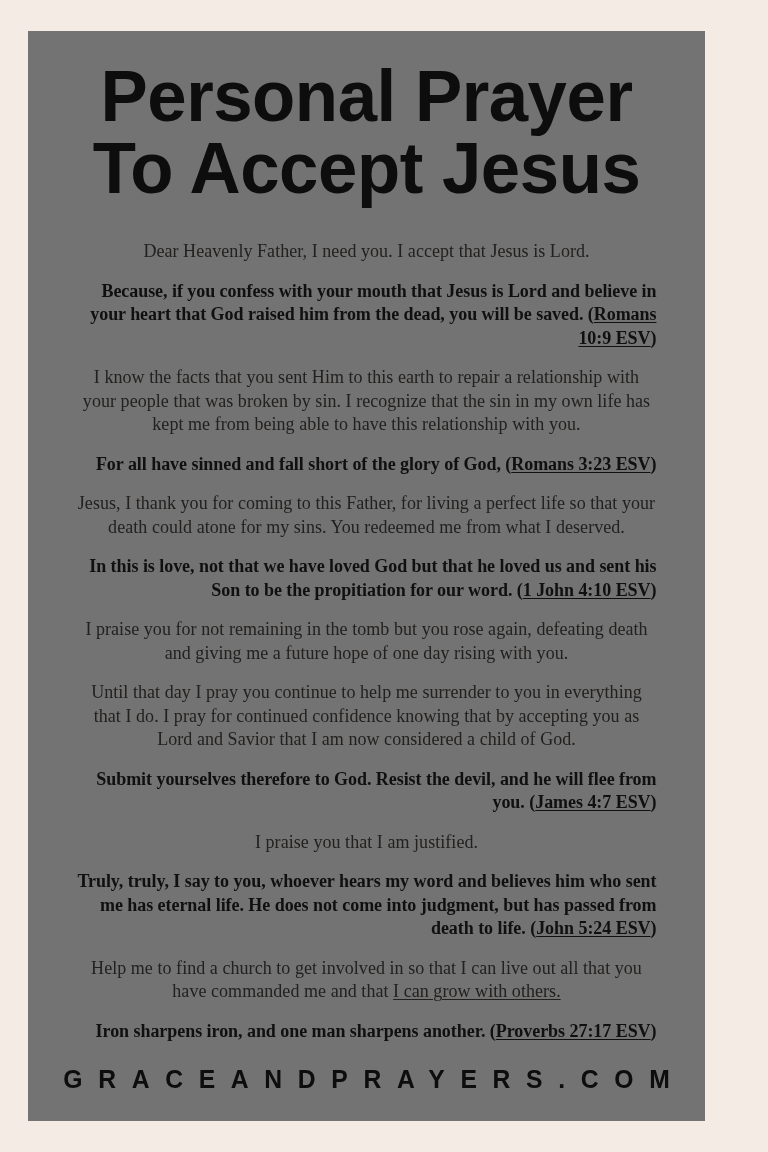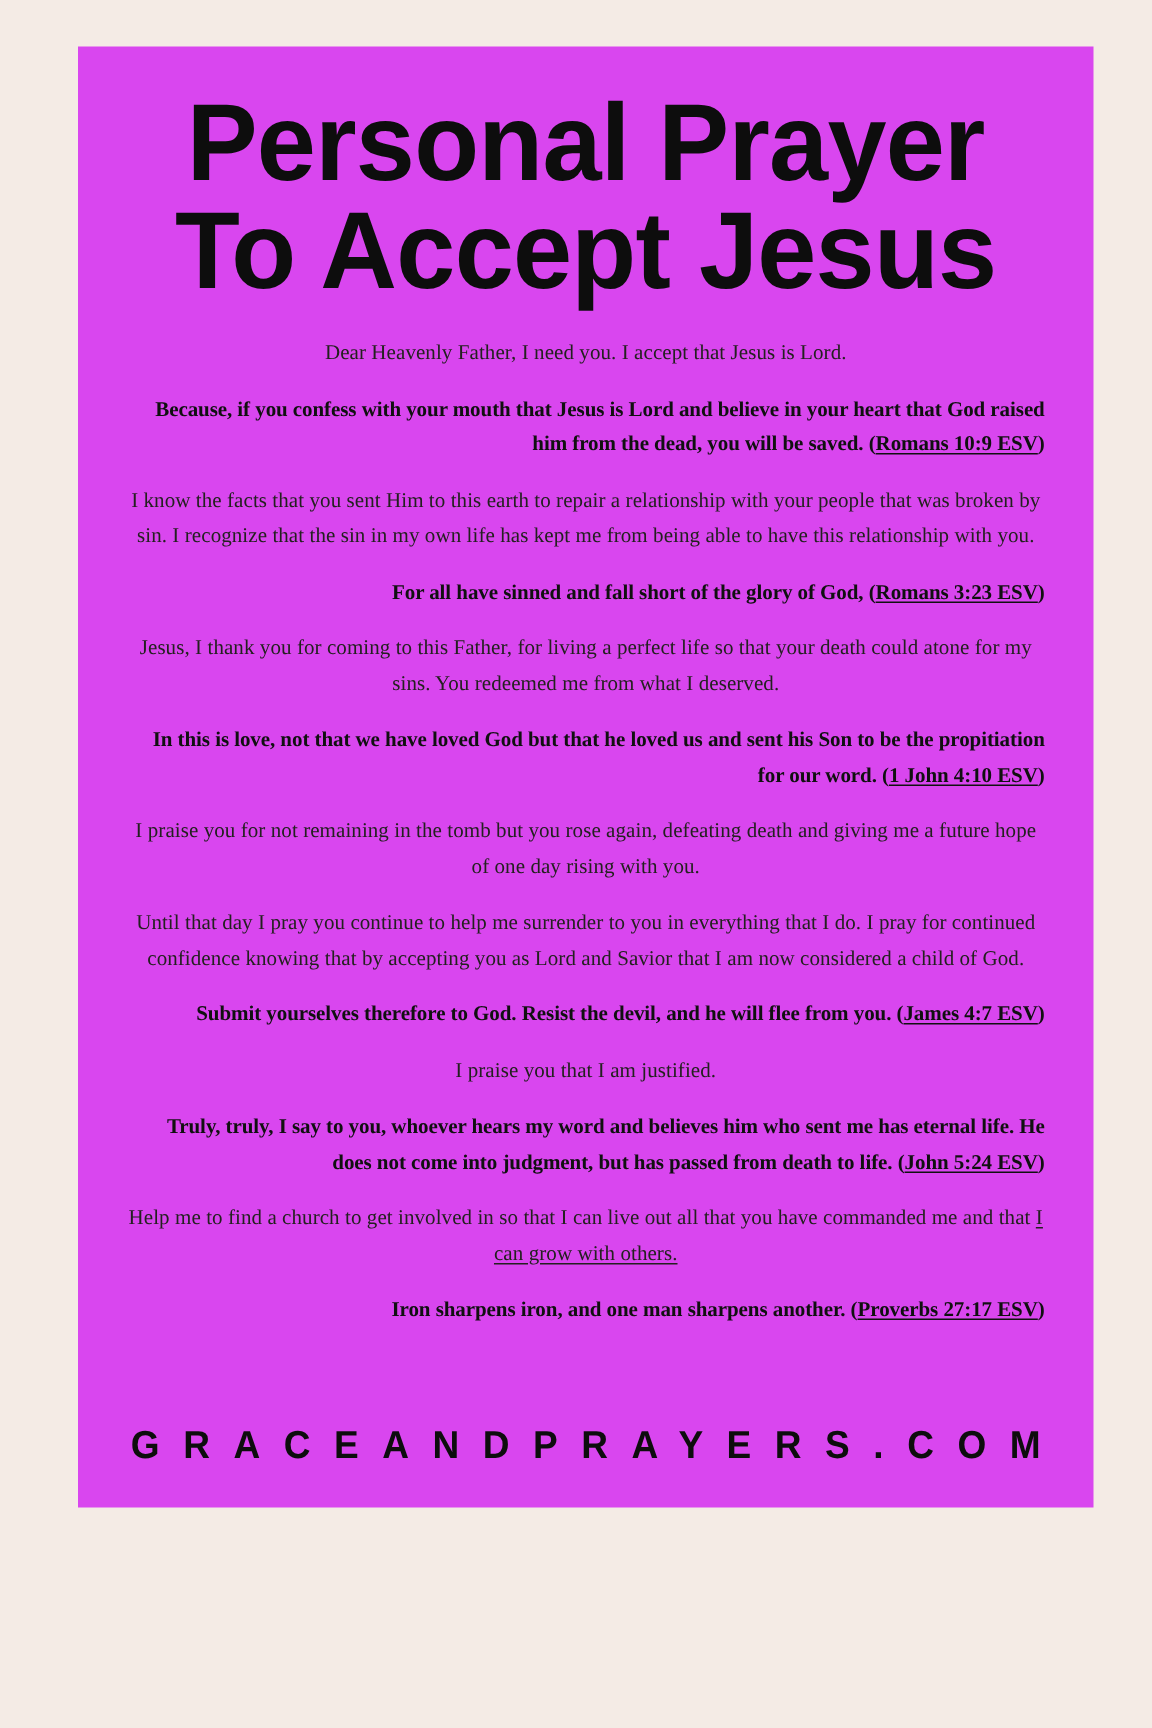--- a/index.html
+++ b/index.html
@@ -18,25 +18,25 @@
     position: absolute;
     left: 0;
     top: 0;
     width: 768px;
     height: 1152px;
     background: #f4ebe5;
   }
 
   .card {
     position: absolute;
-    left: 52px;
+    left: 28px;
     top: 31px;
     width: 677px;
-    height: 974px;
-    background: #d946ef;
+    height: 1090px;
+    background: #737373;
     box-sizing: border-box;
     overflow: hidden;
   }
 
   
   .title-block {
     margin-top: 29px;
     padding: 0 28px;
     text-align: center;
   }
@@ -53,24 +53,24 @@
 
   
   .body-block {
     margin: 0 auto;
     width: 612px;
     padding-top: 20px;
     text-align: center;
   }
 
   .para {
-    font-size: 14px;
+    font-size: 18px;
     line-height: 23.5px;
     color: #23211f;
-    margin: 0;
+    margin: 16px;
     padding: 0;
     letter-spacing: 0.05px;
   }
   .para + .para {
     margin-top: 14px;
   }
   .para.scripture {
     font-weight: 700;
     color: #101010;
     letter-spacing: -0.05px;

